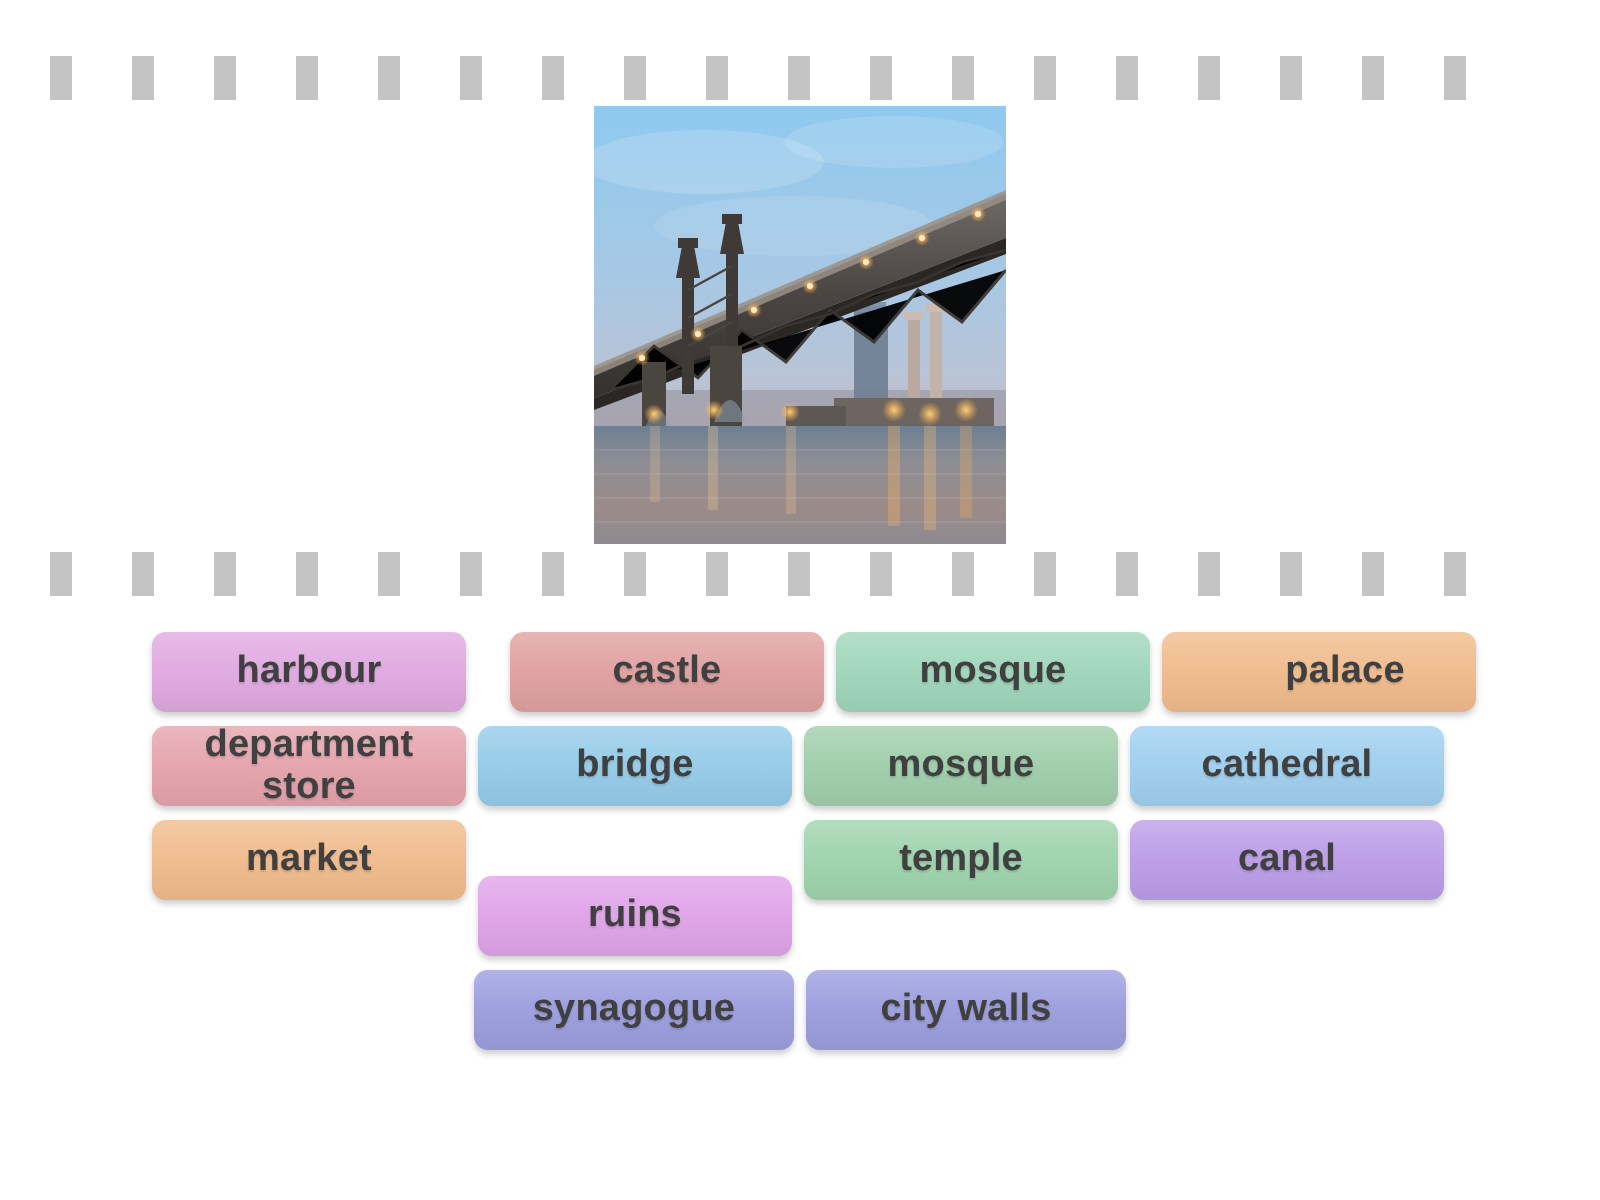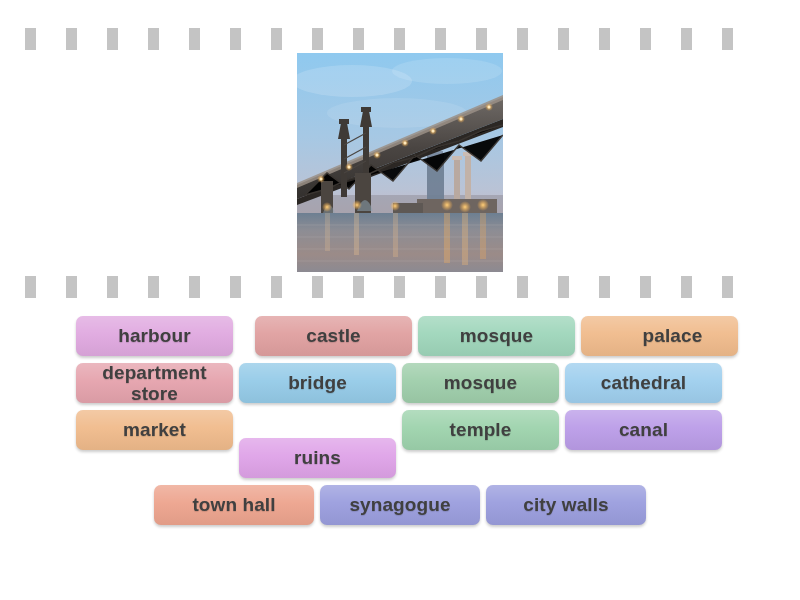--- a/index.html
+++ b/index.html
@@ -302,23 +302,20 @@
           <span>ruins</span>
         </div>
         <div class="tile" style="background: rgb(158, 211, 173);">
           <span>temple</span>
         </div>
         <div class="tile" style="background: rgb(187, 157, 232);">
           <span>canal</span>
         </div>
       </div>
       <div class="tile-row centered">
-        <div class="tile w-md" style="background: rgb(237, 164, 142);">
-          <span>town hall</span>
-        </div>
         <div class="tile w-md" style="background: rgb(155, 158, 222);">
           <span>synagogue</span>
         </div>
         <div class="tile w-md" style="background: rgb(155, 158, 222);">
           <span>city walls</span>
         </div>
       </div>
     </div>
 
 </div>

